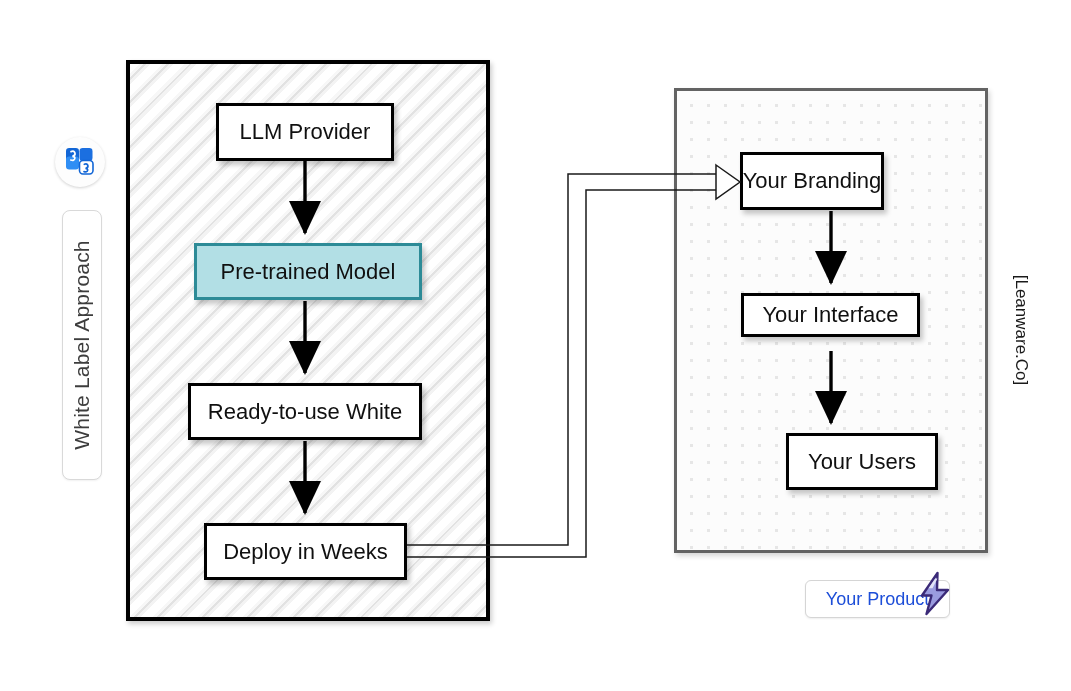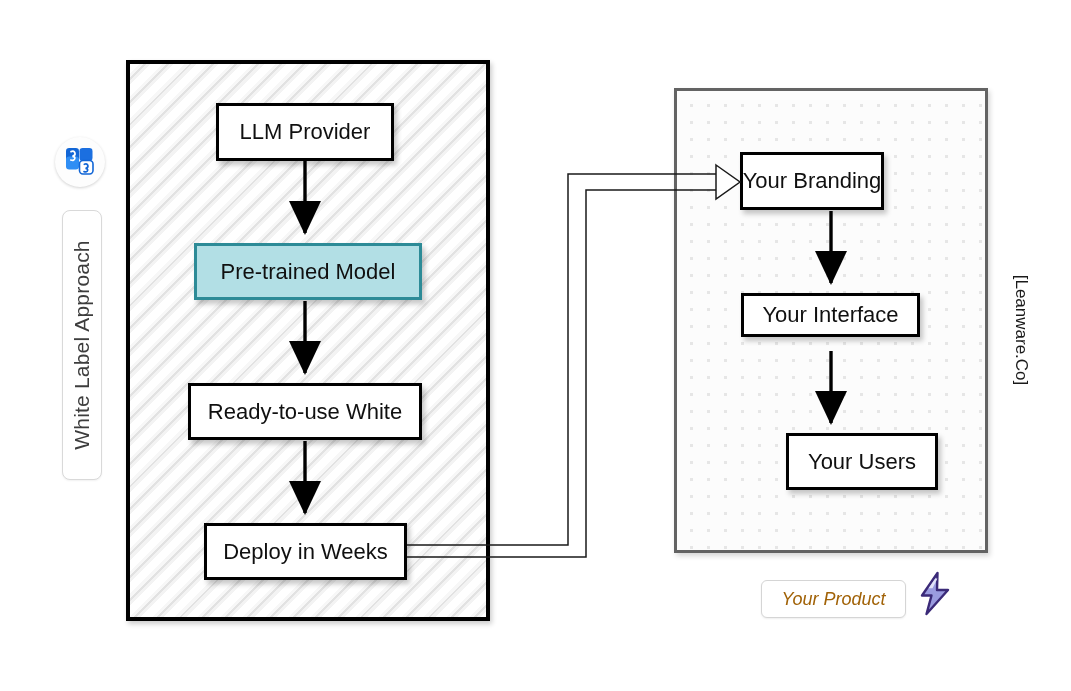--- a/index.html
+++ b/index.html
@@ -136,35 +136,34 @@
     white-space: nowrap;
   }
   .node.accent {
     background: #b2dfe5;
     border-color: #2d8b97;
   }
 
   
   .product-chip {
     position: absolute;
-    left: 761px;
+    left: 805px;
     top: 580px;
     width: 145px;
     height: 38px;
     box-sizing: border-box;
     border: 1px solid #d5d5d5;
     border-radius: 6px;
     background: #ffffff;
     display: flex;
     align-items: center;
     justify-content: center;
     font-size: 18px;
-    color: #a16207;
+    color: #1d4ed8;
     box-shadow: 0 1px 2px rgba(0,0,0,0.07);
-    font-style: italic;
   }
   .bolt {
     position: absolute;
     left: 917px;
     top: 571px;
     width: 38px;
     height: 45px;
   }
 
   svg.overlay {

